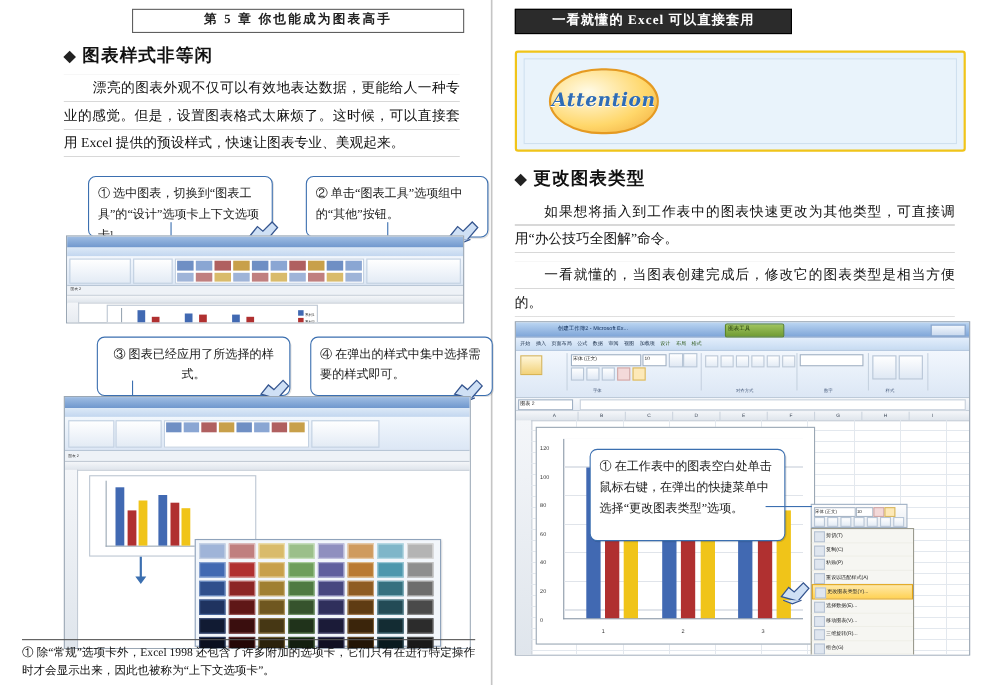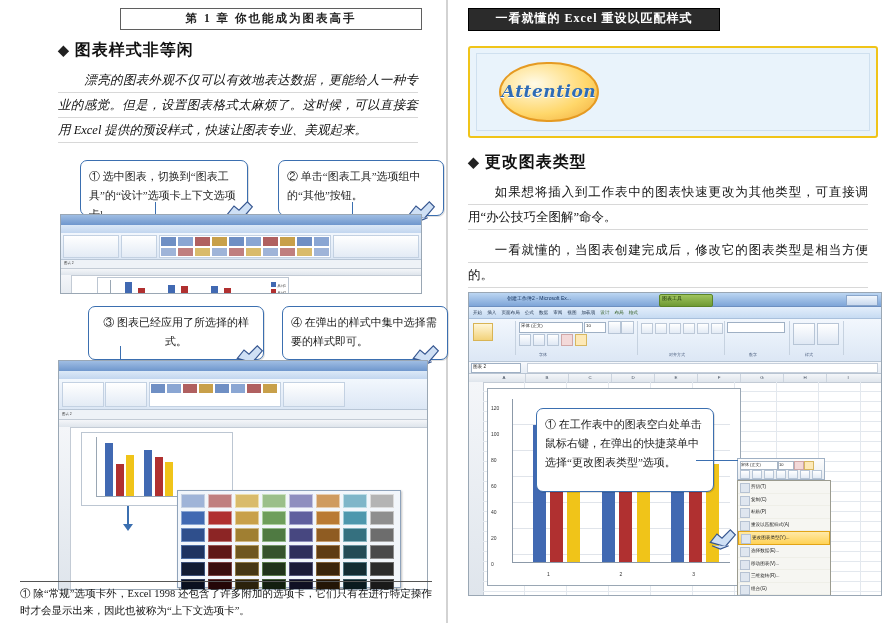--- a/index.html
+++ b/index.html
@@ -108,27 +108,27 @@
 </style>
 </head>
 <body>
 
 <div class="page">
 
   <div class="spine"></div>
 
   <div class="left-col">
 
-    <div class="runhead-left">第 1 章  你也能成为图表高手</div>
+    <div class="runhead-left">第 5 章  你也能成为图表高手</div>
 
     <div class="h2" style="position:absolute;left:58px;top:40px;">
       <span class="dia">◆</span><span>图表样式非等闲</span>
     </div>
 
-    <div class="para ruled" style="position:absolute;left:58px;top:68px;width:360px;font-style:italic;">
+    <div class="para ruled" style="position:absolute;left:58px;top:68px;width:360px;">
       <span class="ind"></span><span>漂亮的图表外观不仅可以有效地表达数据，更能给人一种专业的感觉。但是，设置图表格式太麻烦了。这时候，可以直接套用 Excel 提供的预设样式，快速让图表专业、美观起来。</span>
     </div>
 
     <div class="balloon" style="left:80px;top:160px;width:150px;height:42px;">
       <span>① 选中图表，切换到“图表工具”的“设计”选项卡上下文选项卡¹。</span>
     </div>
 
     <div class="balloon" style="left:278px;top:160px;width:148px;height:42px;">
       <span>② 单击“图表工具”选项组中的“其他”按钮。</span>
     </div>
@@ -318,21 +318,21 @@
           <path d="M5 0 L5 18 L1 18 L6 25 L11 18 L7 18 L7 0 Z" fill="#3b6fb0"></path>
         </svg>
       </div>
     </div>
 
     <div class="footnote">① 除“常规”选项卡外，Excel 1998 还包含了许多附加的选项卡，它们只有在进行特定操作时才会显示出来，因此也被称为“上下文选项卡”。</div>
   </div>
 
   <div class="right-col">
 
-    <div class="runhead-right">一看就懂的 Excel 重设以匹配样式</div>
+    <div class="runhead-right">一看就懂的 Excel 可以直接套用</div>
 
     <div class="attn">
       <div class="attn-inner"></div>
       <div class="attn-badge">
         <span>Attention</span>
       </div>
     </div>
 
     <div class="h2" style="position:absolute;left:20px;top:152px;">
       <span class="dia">◆</span><span>更改图表类型</span>

